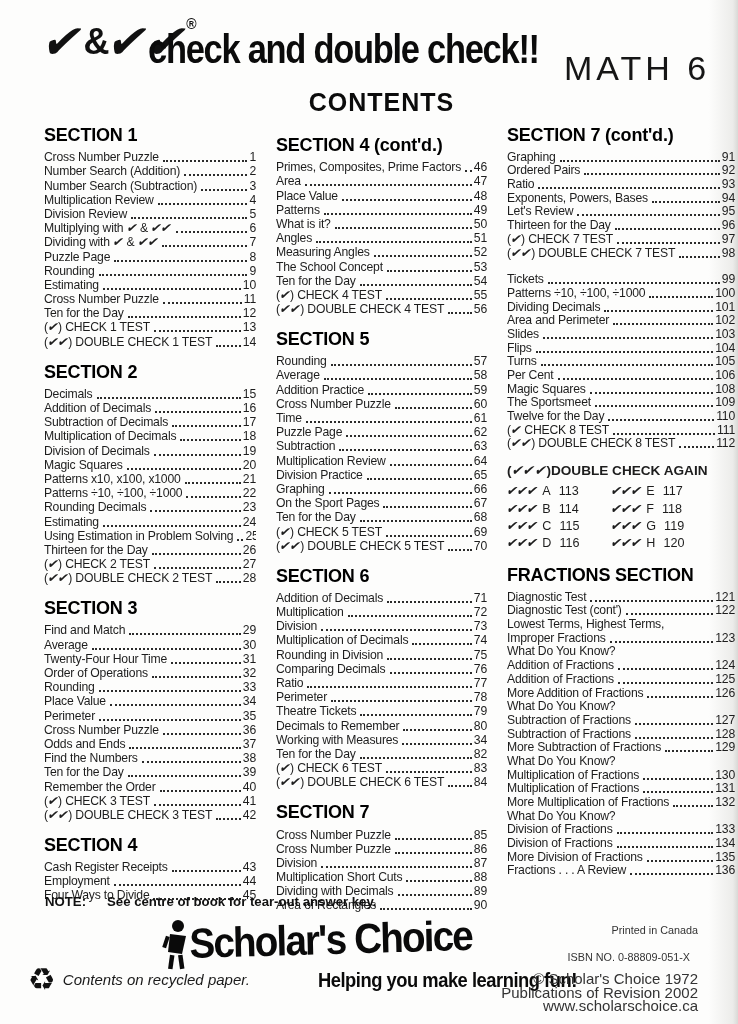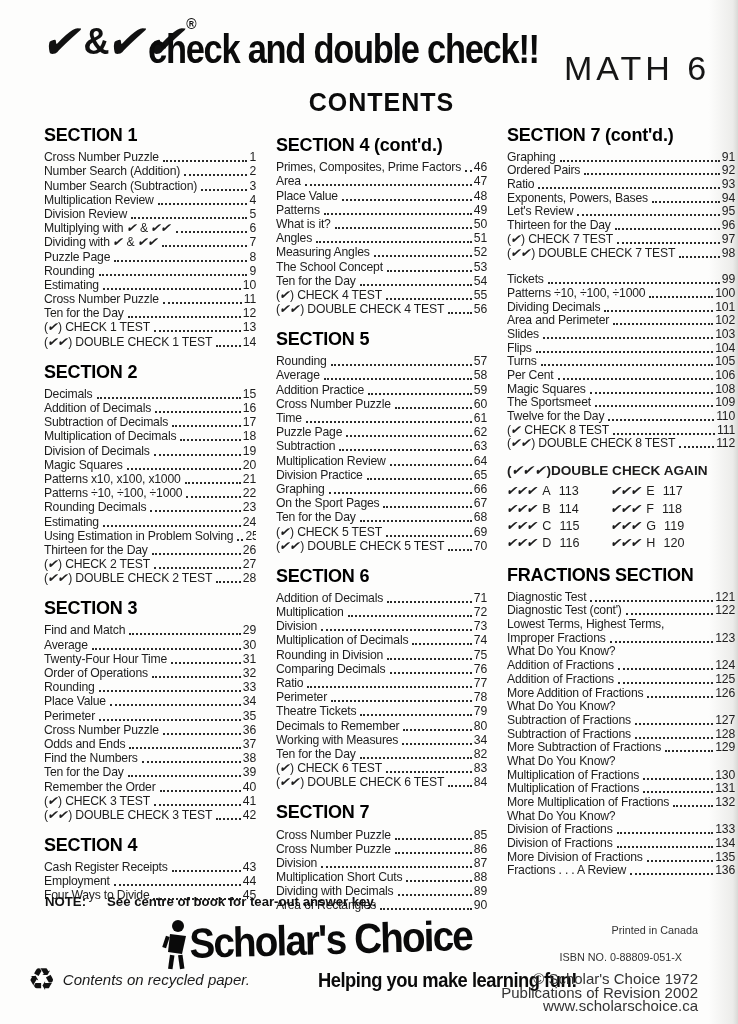--- a/index.html
+++ b/index.html
@@ -40,21 +40,21 @@
   .citem .ckk { letter-spacing:-1px; margin-right:6px; }
   .citem .cl { margin-right:8px; }
   
   .note { position:absolute; left:45px; top:894px; font-size:13.2px; font-weight:800; color:#111; white-space:nowrap; }
   .note .note-text { margin-left:21px; }
   .printed { position:absolute; right:40px; top:924px; font-size:10.8px; color:#333; }
   .brand { position:absolute; left:158px; top:916px; display:flex; align-items:center; }
   .brand-figure { margin-right:-6px; position:relative; top:2px; }
   .brand-text { font-size:42px; font-weight:900; letter-spacing:-2px; color:#0a0a0a;
                 transform:scaleX(.92) rotate(-1.5deg); transform-origin:left bottom; white-space:nowrap; }
-  .isbn { position:absolute; right:56px; top:951px; font-size:10.8px; color:#333; }
+  .isbn { position:absolute; right:48px; top:951px; font-size:10.8px; color:#333; }
   .copyblock { position:absolute; right:40px; top:972px; font-size:15px; color:#333; text-align:right; line-height:13.5px; }
   .recycled-line { position:absolute; left:28px; top:964px; display:flex; align-items:center; }
   .recycle-glyph { font-size:31px; color:#111; line-height:1; margin-right:7px; }
   .recycled-text { font-size:15px; font-style:italic; color:#1a1a1a; white-space:nowrap; }
   .tagline { position:absolute; left:318px; top:969px; font-size:19.5px; font-weight:900; letter-spacing:-0.5px;
              transform:scaleX(.94); transform-origin:left; color:#0a0a0a; white-space:nowrap; }
 </style>
 </head>
 <body>
 

